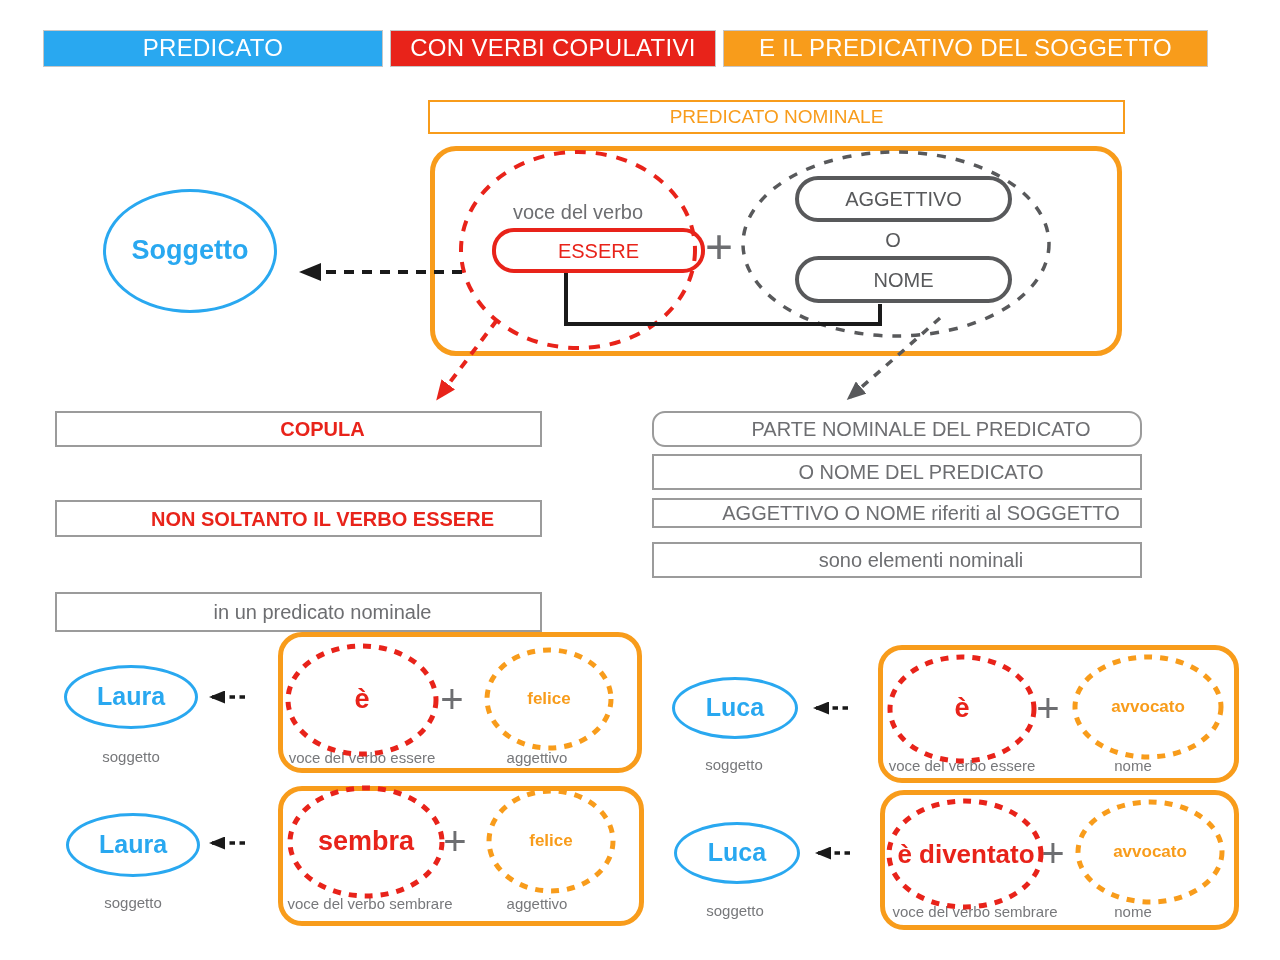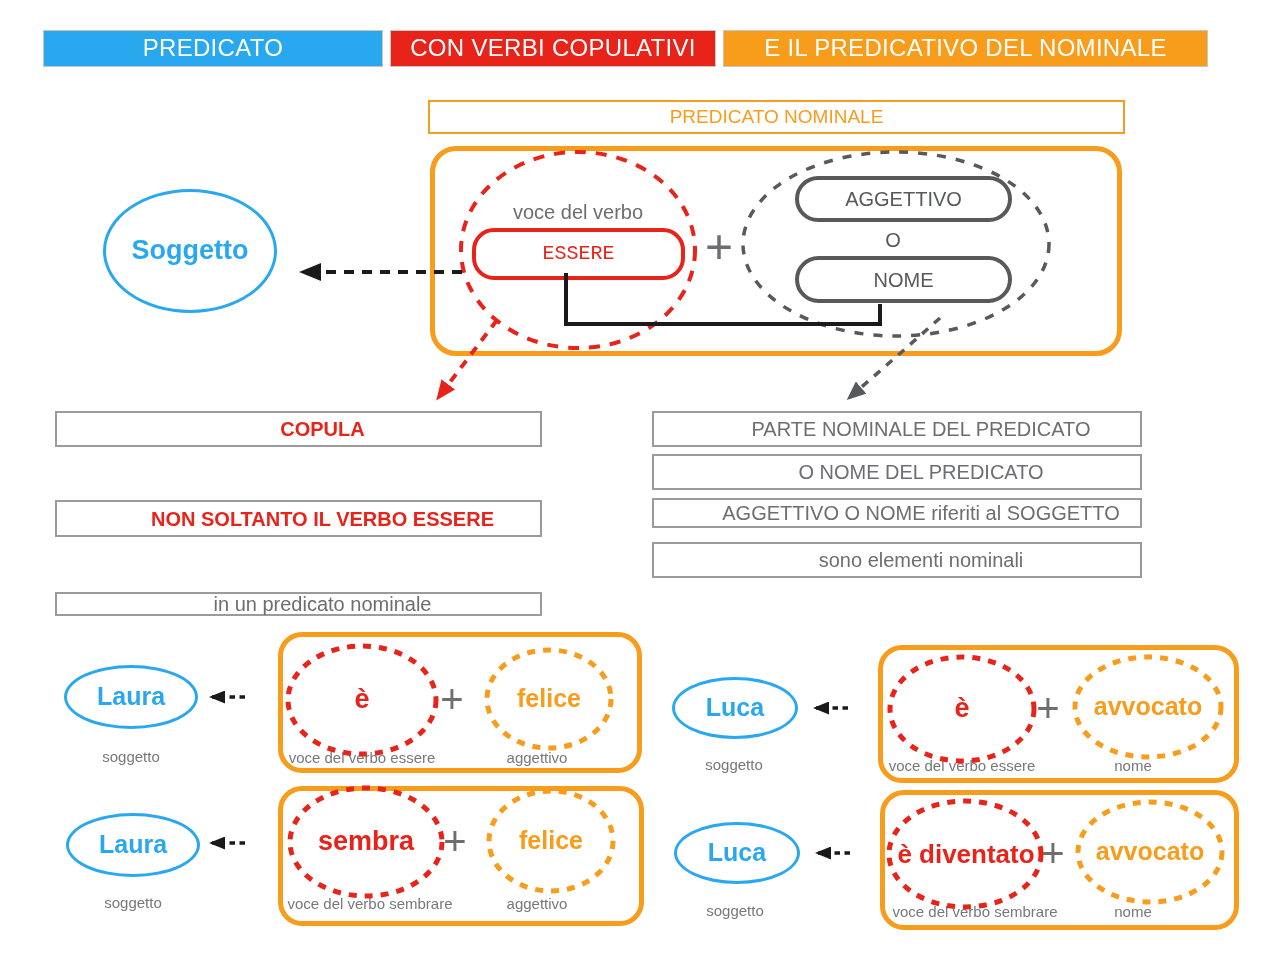--- a/index.html
+++ b/index.html
@@ -17,59 +17,59 @@
   #hdr-red{left:390px;top:30px;width:326px;height:37px;background:var(--red);}
   #hdr-orange{left:723px;top:30px;width:485px;height:37px;background:var(--orange);}
 
   #pn-title{left:428px;top:100px;width:697px;height:34px;border:2px solid var(--orange);
             color:var(--orange);font-size:19px;background:#fff;}
   #main-box{left:430px;top:146px;width:692px;height:210px;border:5px solid var(--orange);
             border-radius:26px;background:#fff;}
 
   #voce-main{left:468px;top:199px;width:220px;height:26px;color:var(--note-gray);font-size:20px;}
   .pill{background:#fff;}
-  #essere{left:472px;top:228px;width:213px;height:52px;border:4px solid var(--red);
-          border-radius:22px;color:var(--red);font-size:20px;font-family:Liberation Mono, monospace;}
+  #essere{left:492px;top:228px;width:213px;height:45px;border:4px solid var(--red);
+          border-radius:22px;color:var(--red);font-size:20px;}
   #plus-main{left:684px;top:217px;width:70px;height:60px;font-size:48px;font-weight:300;}
   .plus{color:var(--note-gray);}
   #aggettivo{left:795px;top:176px;width:217px;height:46px;}
   #nome{left:795px;top:256px;width:217px;height:47px;}
   .gpill{border:4px solid var(--dark-gray);border-radius:24px;color:var(--dark-gray);
          font-size:20px;background:#fff;}
   #o-label{left:863px;top:227px;width:60px;height:26px;color:var(--dark-gray);font-size:20px;}
 
   .bluellipse{border-radius:50%;border:3px solid var(--blue);color:var(--blue);
               font-weight:bold;background:#fff;}
   #soggetto{left:103px;top:189px;width:174px;height:124px;font-size:27px;}
 
   .notebox{border:2px solid var(--border-gray);font-size:20px;background:#fff;padding-left:48px;}
   .red-bold{color:var(--red);font-weight:bold;}
   .graytext{color:var(--note-gray);}
   #copula{left:55px;top:411px;width:487px;height:36px;}
   #nl1{left:55px;top:500px;width:487px;height:37px;}
   #nl2{left:55px;top:543px;width:487px;height:37px;}
-  #nl3{left:55px;top:592px;width:487px;height:24px;}
-  #nr1{left:652px;top:411px;width:490px;height:36px;}
+  #nl3{left:55px;top:592px;width:487px;height:40px;}
+  #nr1{left:652px;top:411px;width:490px;height:36px;border-radius:13px;}
   #nr2{left:652px;top:454px;width:490px;height:36px;}
   #nr3{left:652px;top:498px;width:490px;height:30px;}
   #nr4{left:652px;top:542px;width:490px;height:36px;}
 
   .exbox{border:5px solid var(--orange);border-radius:24px;background:#fff;}
   #ex1-box{left:278px;top:632px;width:364px;height:141px;}
   #ex2-box{left:878px;top:645px;width:361px;height:138px;}
   #ex3-box{left:278px;top:786px;width:366px;height:140px;}
   #ex4-box{left:880px;top:790px;width:359px;height:140px;}
 
   #ex1-subj{left:64px;top:665px;width:134px;height:64px;font-size:25px;}
   #ex2-subj{left:672px;top:677px;width:126px;height:62px;font-size:25px;}
   #ex3-subj{left:66px;top:813px;width:134px;height:64px;font-size:25px;}
   #ex4-subj{left:674px;top:822px;width:126px;height:62px;font-size:25px;}
 
   .verbtxt{color:var(--red);font-weight:bold;font-size:27px;}
-  .comptxt{color:var(--orange);font-weight:bold;font-size:25px;}
+  .comptxt{color:var(--orange);font-weight:bold;font-size:17px;}
   #ex1-verb{left:262px;top:676px;width:200px;height:48px;}
   #ex1-comp{left:449px;top:676px;width:200px;height:46px;}
   #ex1-plus{left:427px;top:674px;width:50px;height:50px;font-size:40px;}
   #ex2-verb{left:862px;top:685px;width:200px;height:48px;}
   #ex2-comp{left:1048px;top:684px;width:200px;height:46px;}
   #ex2-plus{left:1023px;top:683px;width:50px;height:50px;font-size:40px;}
   #ex3-verb{left:266px;top:818px;width:200px;height:48px;}
   #ex3-comp{left:451px;top:818px;width:200px;height:46px;}
   #ex3-plus{left:430px;top:816px;width:50px;height:50px;font-size:40px;}
   #ex4-verb{left:868px;top:830px;width:196px;height:48px;font-size:26px;}
@@ -99,21 +99,21 @@
   .f-red{fill:var(--red);}
   .f-gray{fill:var(--dark-gray);}
 </style>
 </head>
 <body>
 
 <div class="stage">
 
   <div class="abs hdr" id="hdr-blue">PREDICATO</div>
   <div class="abs hdr" id="hdr-red">CON VERBI COPULATIVI</div>
-  <div class="abs hdr" id="hdr-orange">E IL PREDICATIVO DEL NOMINALE</div>
+  <div class="abs hdr" id="hdr-orange">E IL PREDICATIVO DEL SOGGETTO</div>
 
   <div class="abs" id="pn-title">PREDICATO NOMINALE</div>
   <div class="abs" id="main-box"></div>
 
   <div class="abs" id="voce-main">voce del verbo</div>
   <div class="abs pill" id="essere">ESSERE</div>
   <div class="abs plus" id="plus-main">+</div>
   <div class="abs gpill" id="aggettivo">AGGETTIVO</div>
   <div class="abs" id="o-label">O</div>
   <div class="abs gpill" id="nome">NOME</div>

